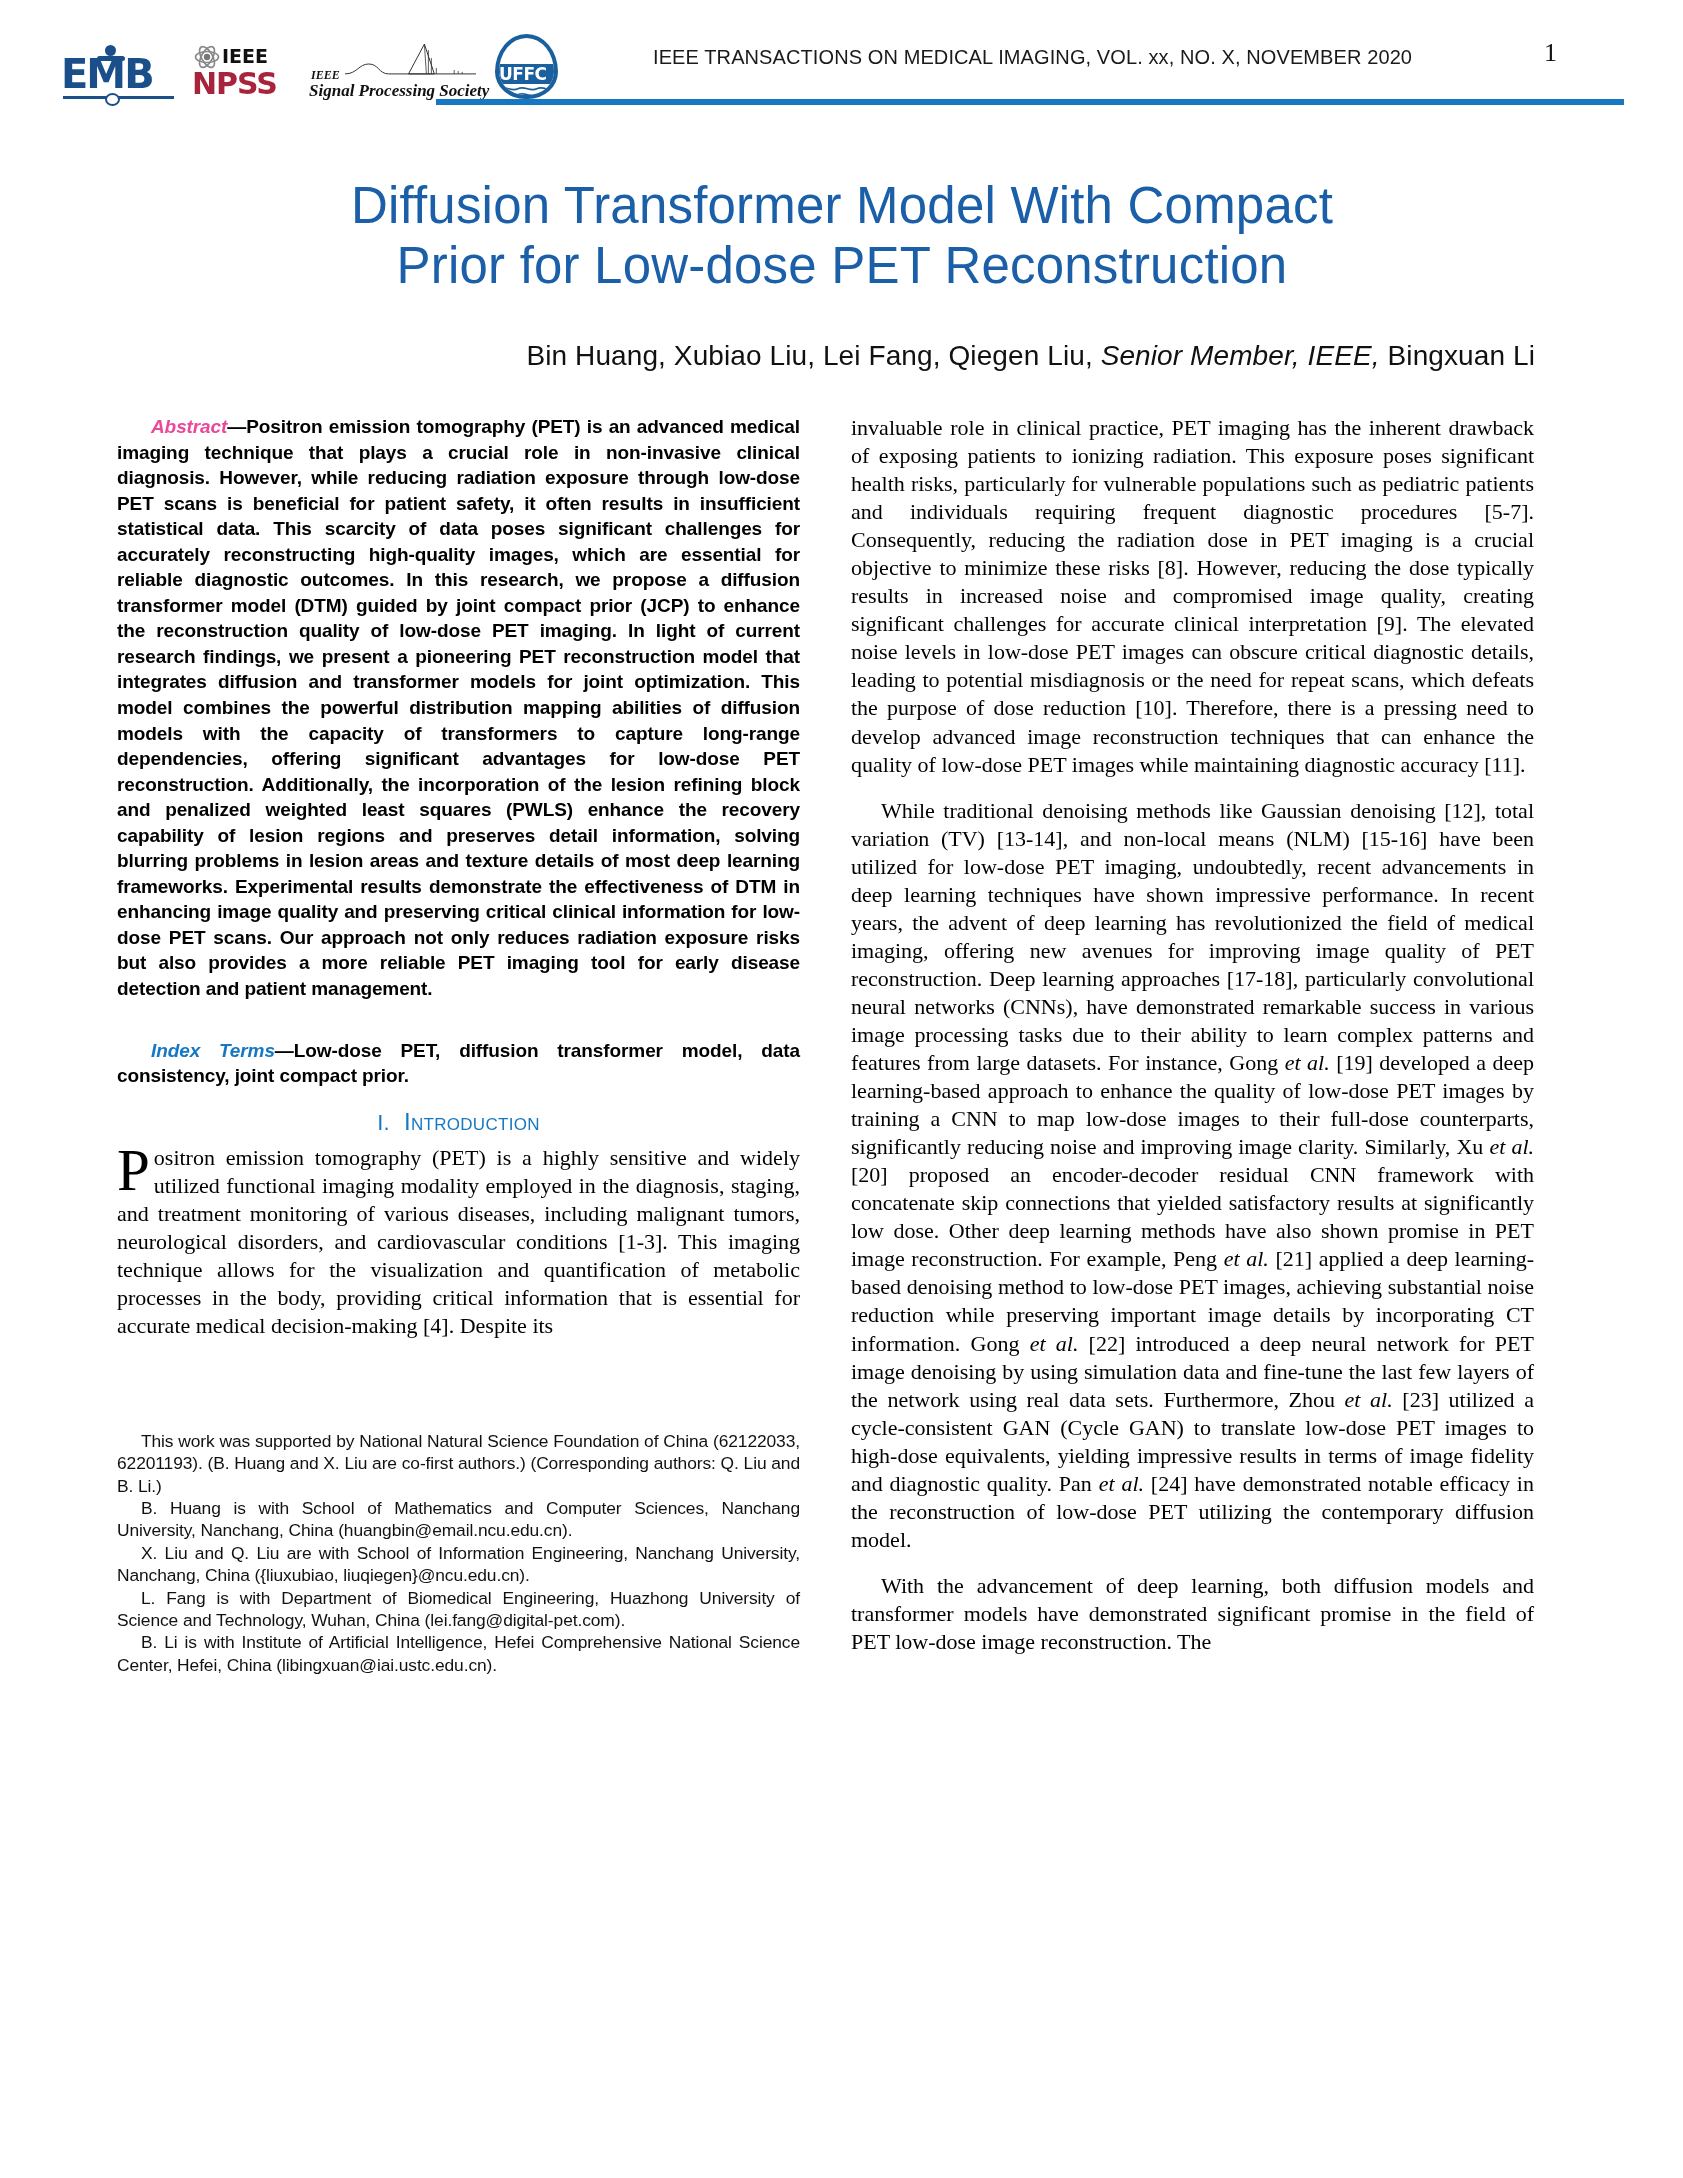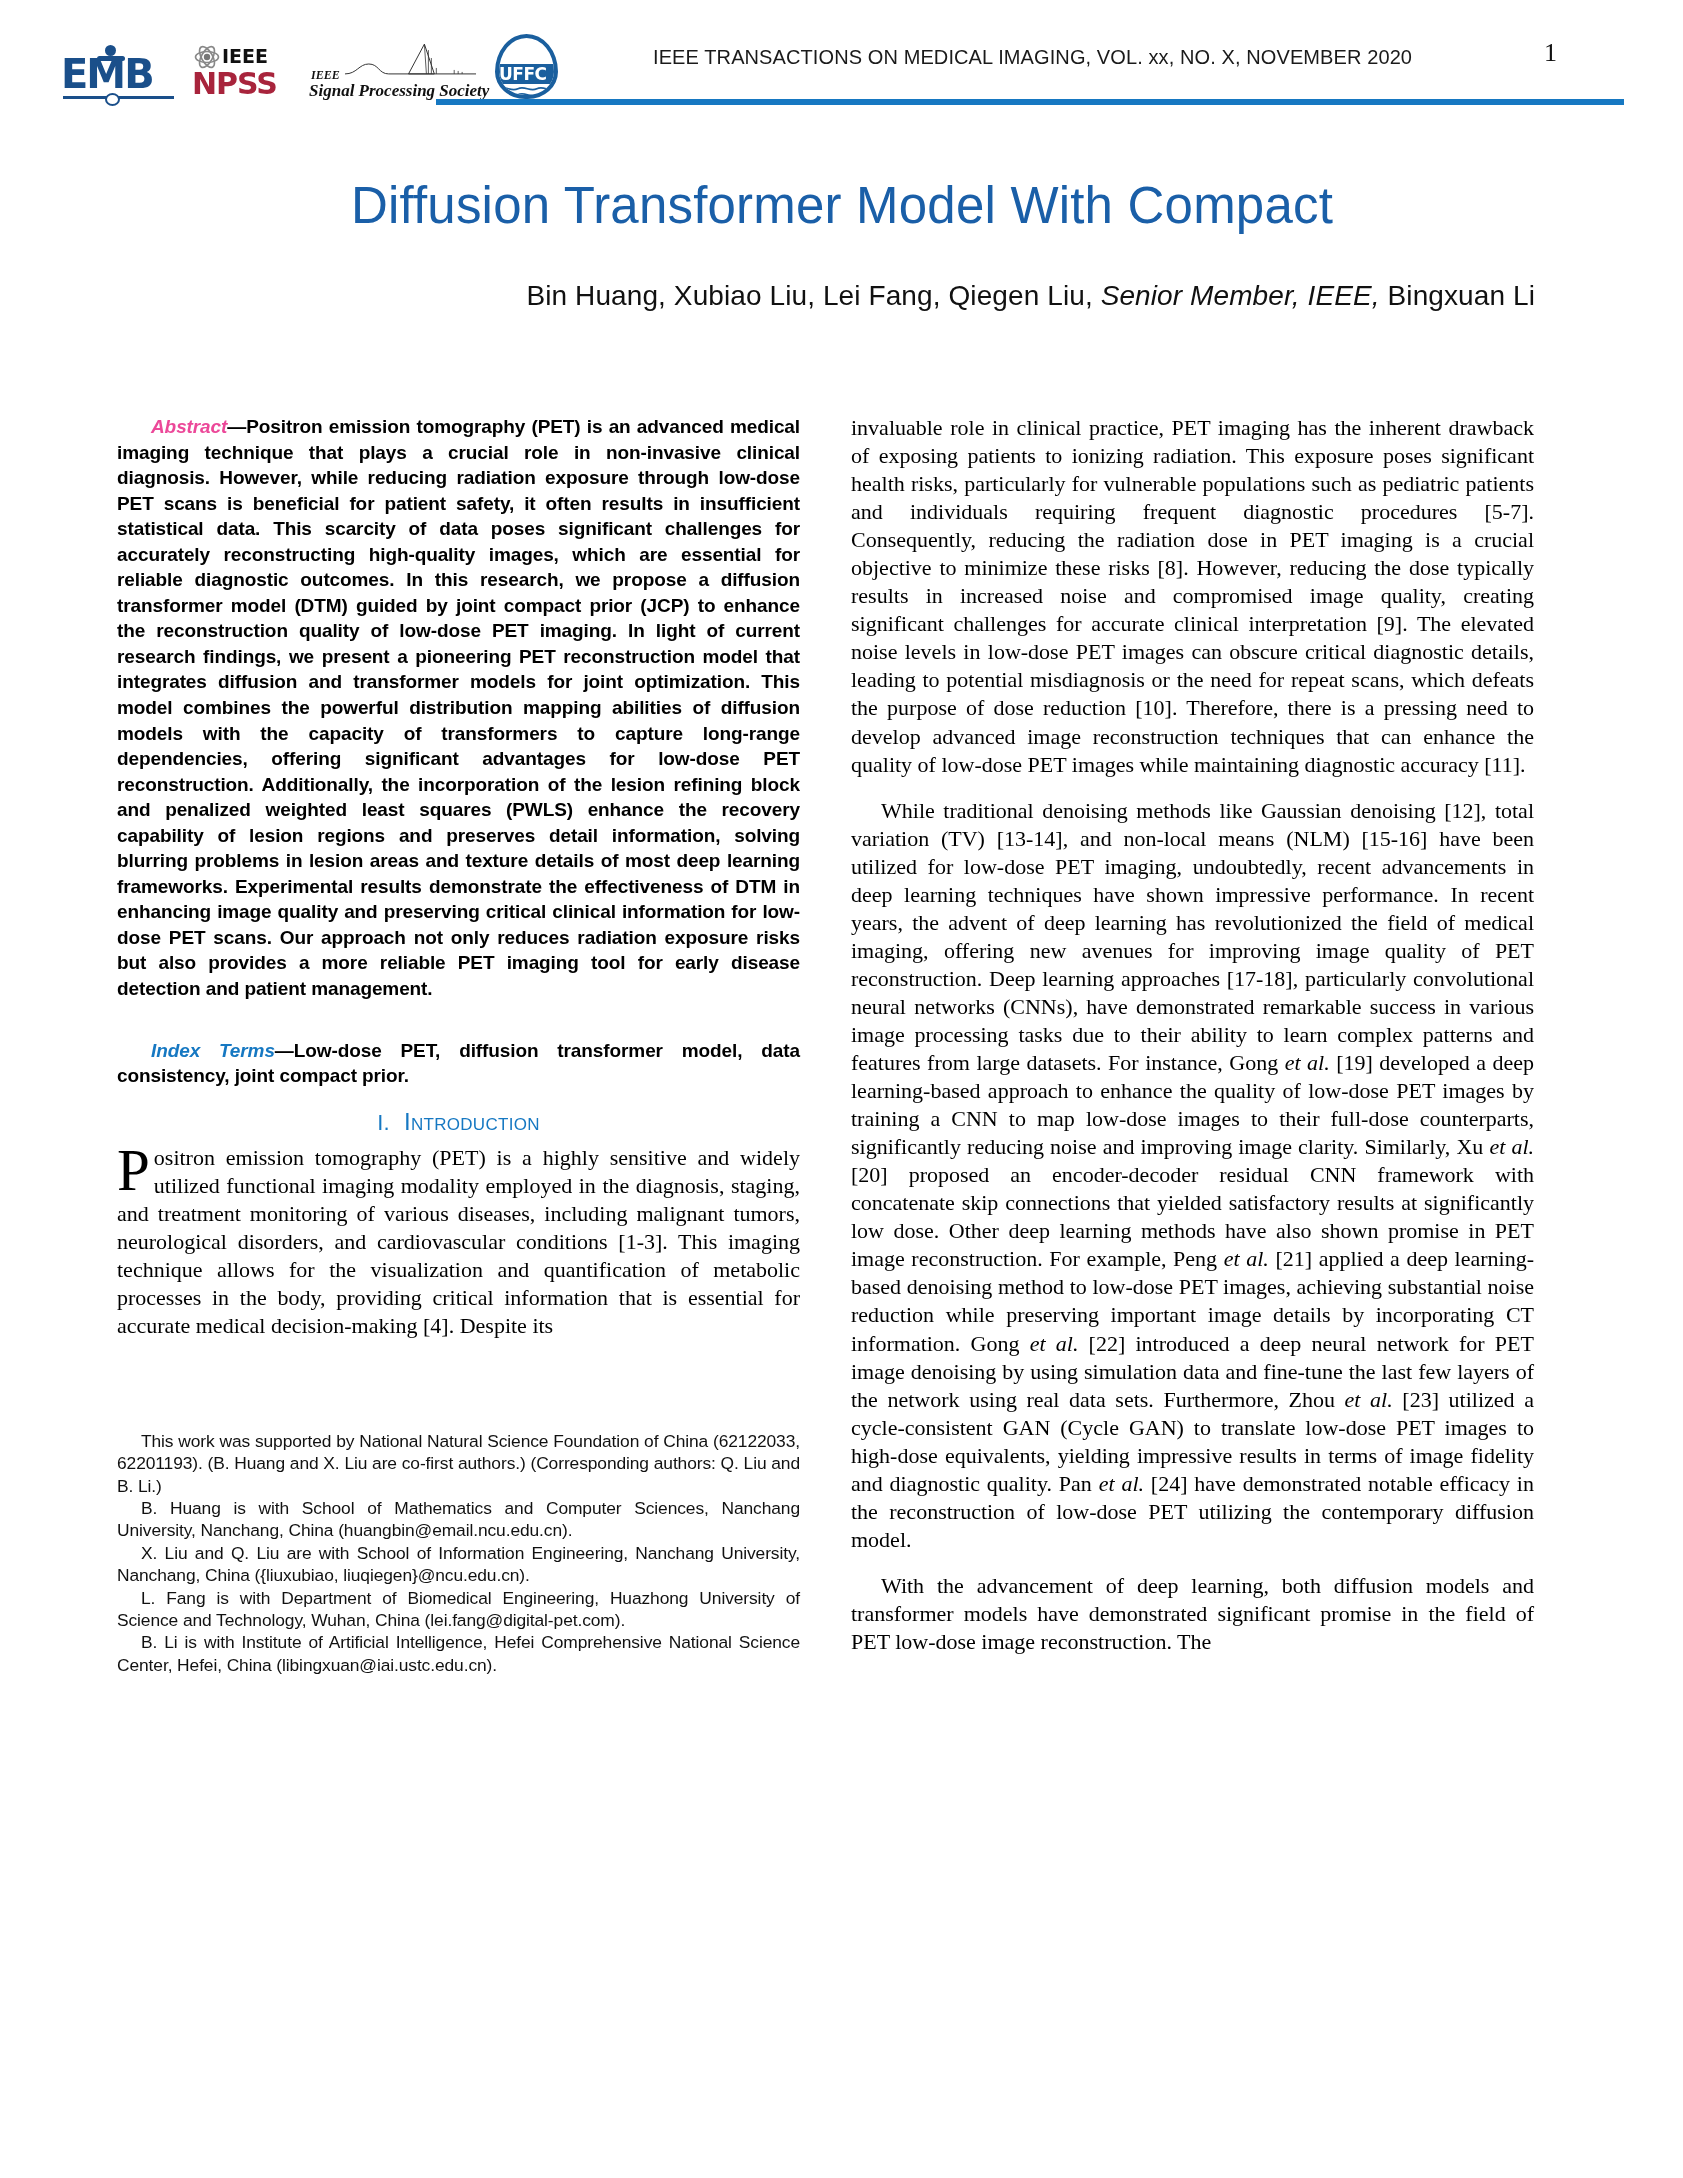--- a/index.html
+++ b/index.html
@@ -419,20 +419,21 @@
     </div>
 
     <div class="masthead-title">IEEE TRANSACTIONS ON MEDICAL IMAGING, VOL. xx, NO. X, NOVEMBER 2020</div>
     <div class="masthead-page">1</div>
     <div class="masthead-rule"></div>
   </div>
 
   <div class="title-block">
     <h1 class="paper-title">
       <span>Diffusion Transformer Model With Compact</span><br>
+      <span>Prior for Low-dose PET Reconstruction</span>
     </h1>
     <div class="authors">
       <span>Bin Huang, Xubiao Liu, Lei Fang, Qiegen Liu, </span><span class="ital">Senior Member, IEEE,</span><span> Bingxuan Li</span>
     </div>
   </div>
 
   <div class="col col-left">
 
     <p class="abstract">
       <span class="lead">Abstract</span><span>—</span><span>Positron emission tomography (PET) is an advanced medical imaging technique that plays a crucial role in non-invasive clinical diagnosis. However, while reducing radiation exposure through low-dose PET scans is beneficial for patient safety, it often results in insufficient statistical data. This scarcity of data poses significant challenges for accurately reconstructing high-quality images, which are essential for reliable diagnostic outcomes. In this research, we propose a diffusion transformer model (DTM) guided by joint compact prior (JCP) to enhance the reconstruction quality of low-dose PET imaging. In light of current research findings, we present a pioneering PET reconstruction model that integrates diffusion and transformer models for joint optimization. This model combines the powerful distribution mapping abilities of diffusion models with the capacity of transformers to capture long-range dependencies, offering significant advantages for low-dose PET reconstruction. Additionally, the incorporation of the lesion refining block and penalized weighted least squares (PWLS) enhance the recovery capability of lesion regions and preserves detail information, solving blurring problems in lesion areas and texture details of most deep learning frameworks. Experimental results demonstrate the effectiveness of DTM in enhancing image quality and preserving critical clinical information for low-dose PET scans. Our approach not only reduces radiation exposure risks but also provides a more reliable PET imaging tool for early disease detection and patient management.</span>

